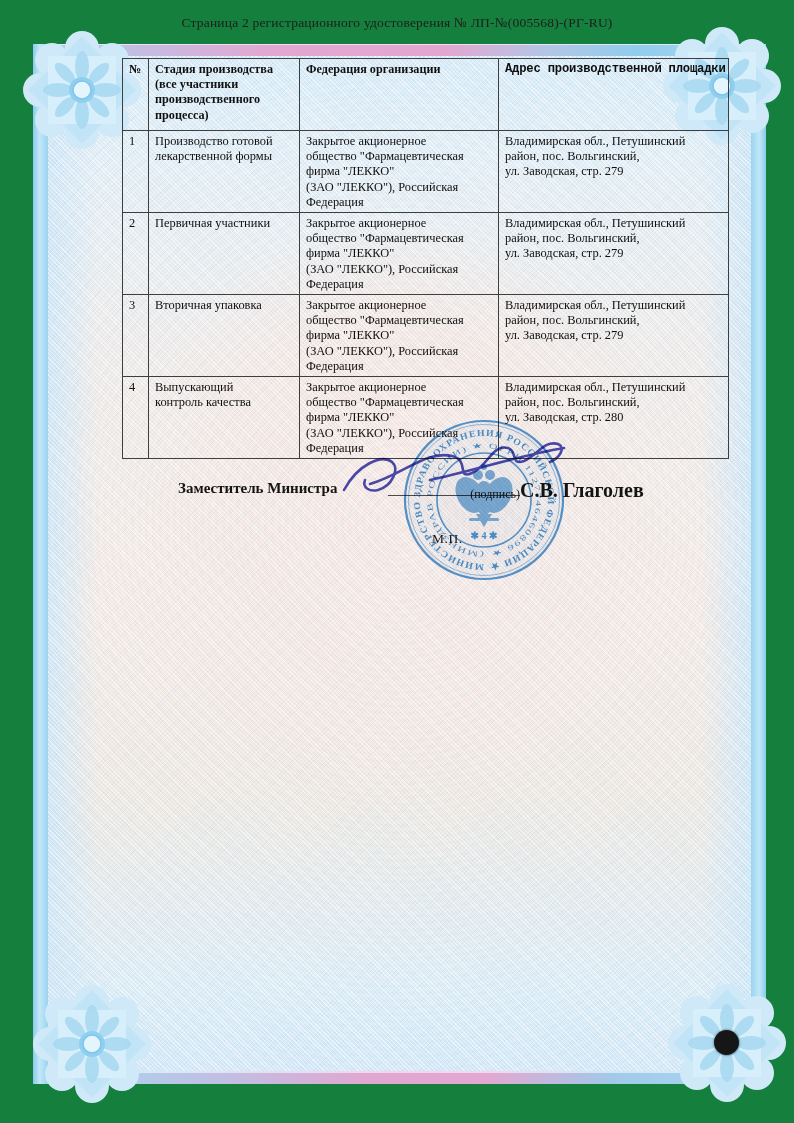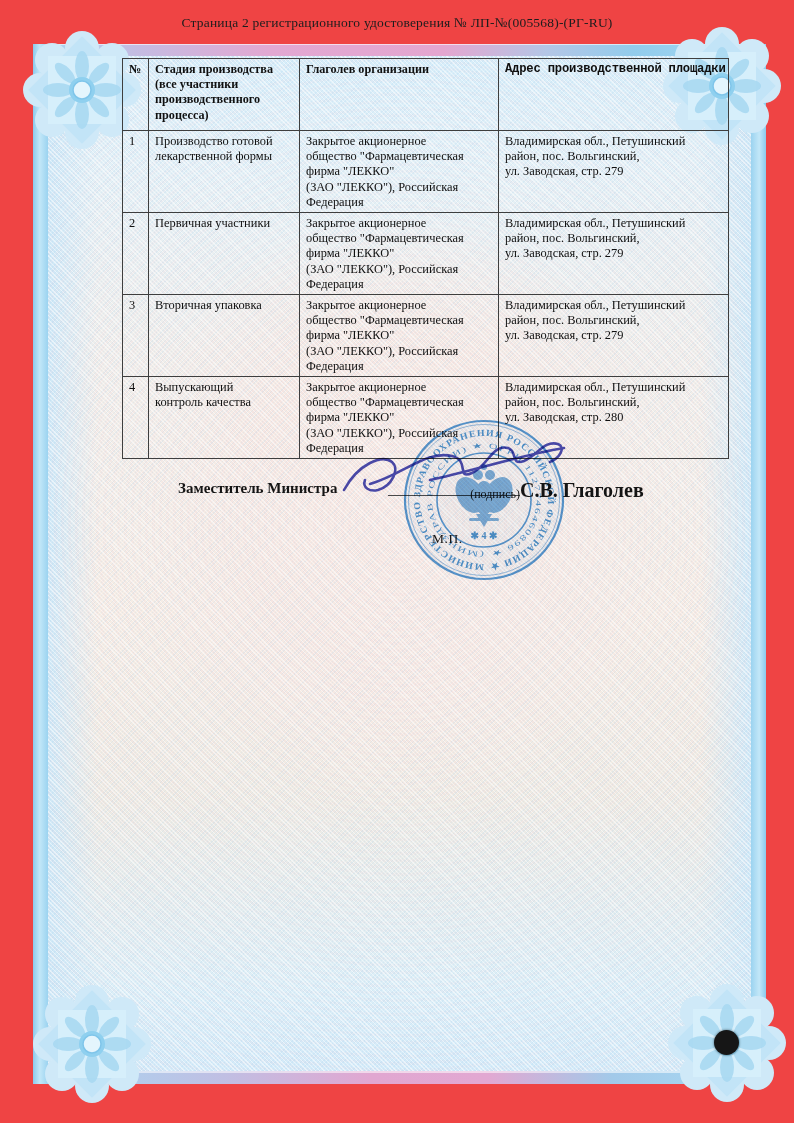--- a/index.html
+++ b/index.html
@@ -1,16 +1,16 @@
 <!DOCTYPE html>
 <html><head>
 <meta charset="utf-8">
 <style>
   html,body{margin:0;padding:0;background:#ffffff;}
-  .page{position:relative;width:794px;height:1123px;background:#ef4444;overflow:hidden;
+  .page{position:relative;width:794px;height:1123px;background:#15803d;overflow:hidden;
         font-family:"Liberation Serif","DejaVu Serif",serif;color:#141414;}
 
   
   .doc-header{position:absolute;top:15px;left:0;width:100%;text-align:center;
               font-size:13.5px;letter-spacing:.2px;color:#1d1d1d;}
 
   
   .band{position:absolute;}
   .band-top{left:33px;top:44px;width:733px;height:12px;
     background:linear-gradient(90deg,#a6daf3 0%,#c4bce2 14%,#e2a8d2 32%,#e4a6d0 56%,#b4c6e6 70%,#92ccec 82%,#a8dbf4 100%);
@@ -140,21 +140,21 @@
         <col class="c-org">
         <col class="c-addr">
       </colgroup>
     <thead>
       <tr>
         <th>№</th>
         <th class="pre">Стадия производства
 (все участники
 производственного
 процесса)</th>
-        <th>Глаголев организации</th>
+        <th>Федерация организации</th>
         <th class="h-addr">Адрес производственной площадки</th>
       </tr>
     </thead>
     <tbody>
       <tr>
         <td>1</td>
         <td class="pre">Производство готовой
 лекарственной формы</td>
         <td class="pre">Закрытое акционерное
 общество "Фармацевтическая

